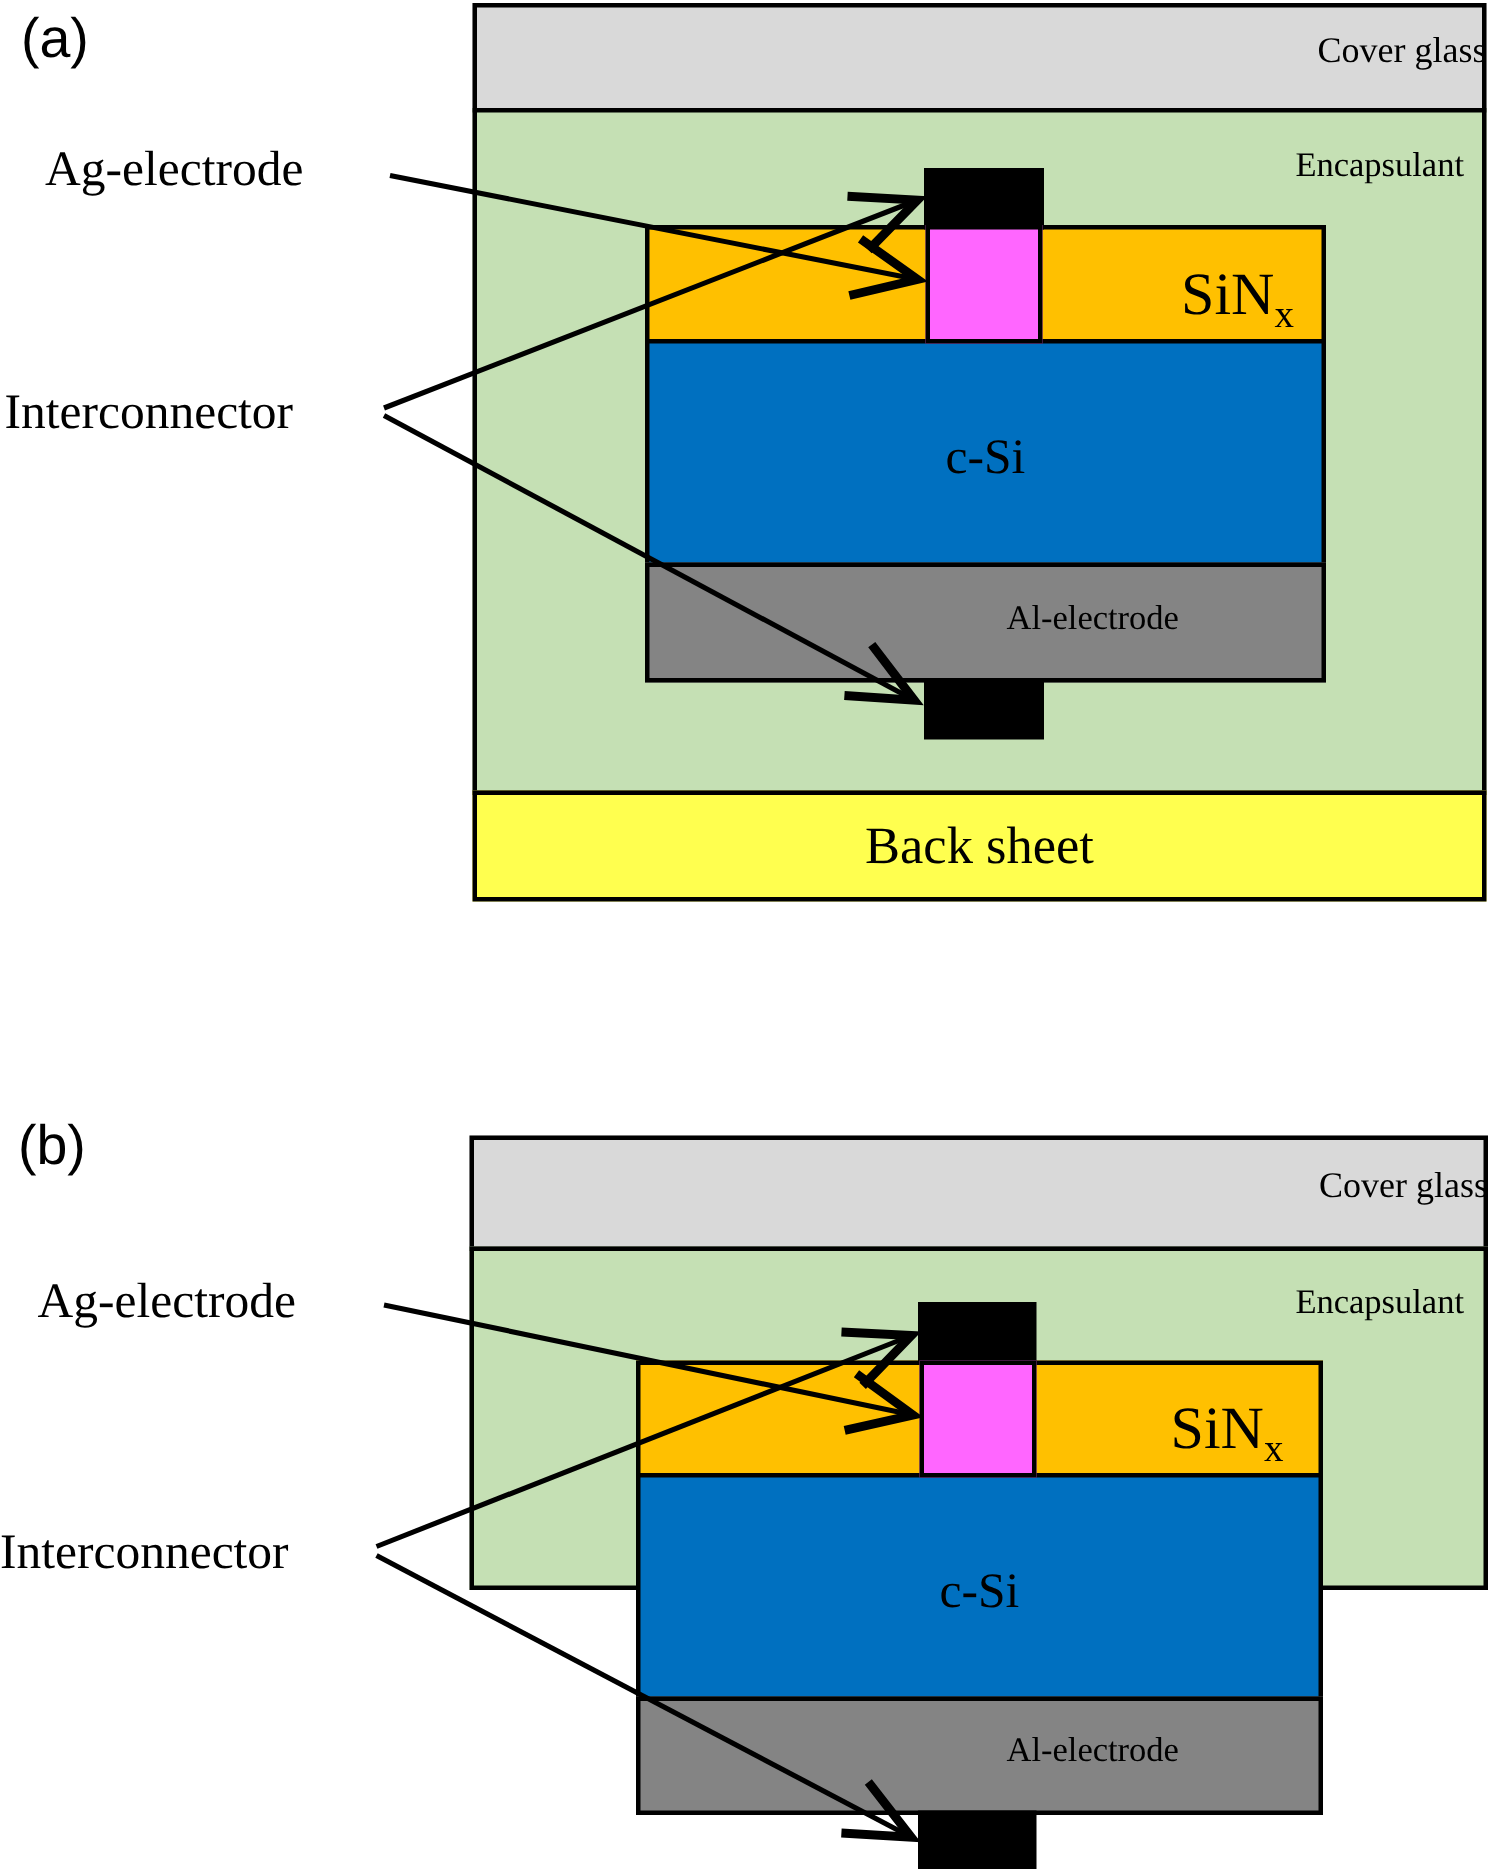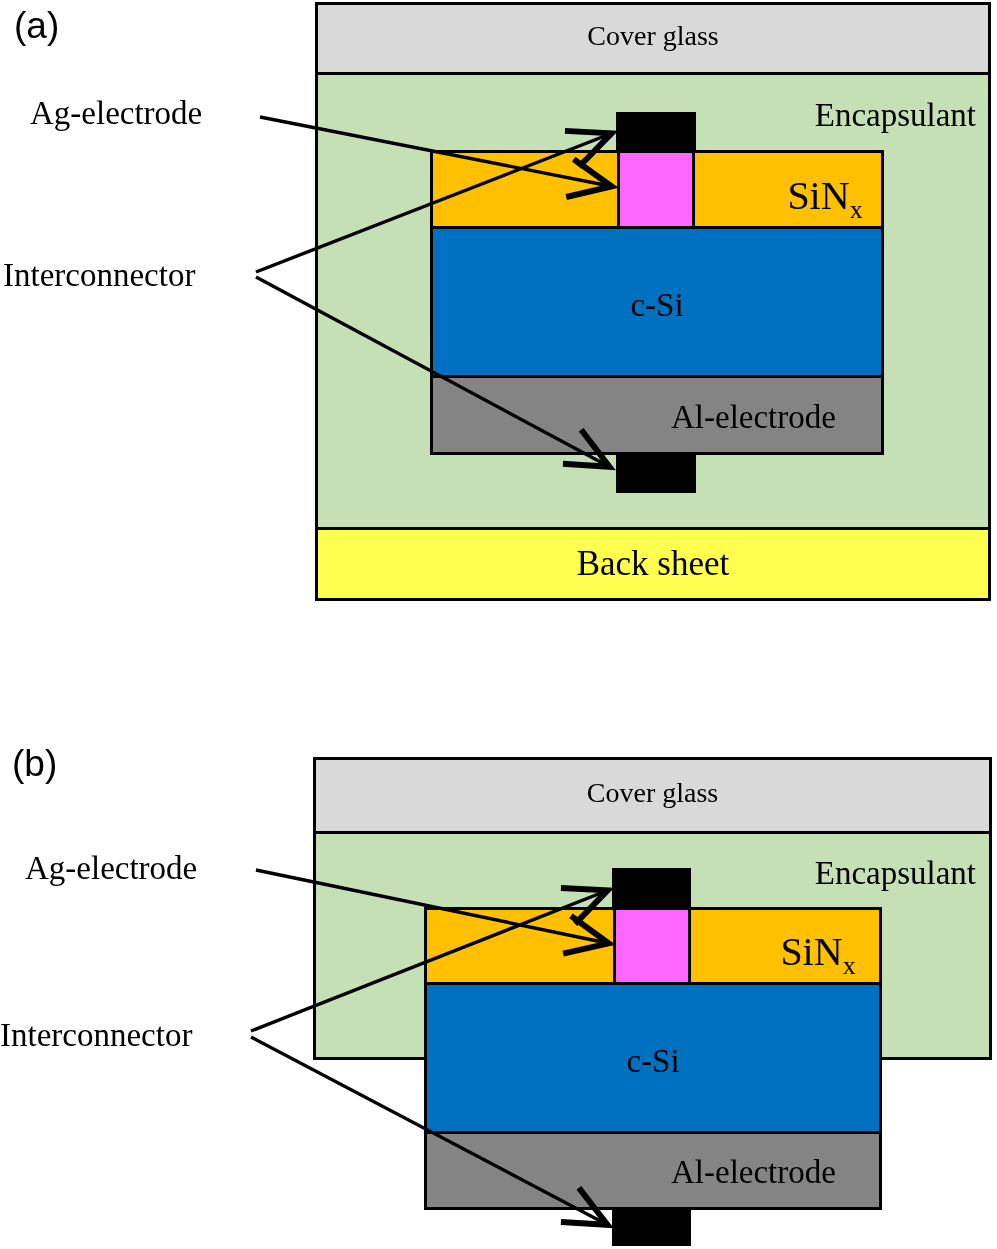--- a/index.html
+++ b/index.html
@@ -9,22 +9,22 @@
     background:#ffffff;
     font-family:"Liberation Serif","DejaVu Serif",serif;
     overflow:hidden;
   }
   .rect{position:absolute;box-sizing:border-box;border:3px solid #000;}
   .noborder{border:none;}
   .lbl{position:absolute;color:#000;white-space:nowrap;line-height:1.1;}
   .center{text-align:center;}
   .right{text-align:right;}
   .tag{font-family:"Liberation Sans","DejaVu Sans",sans-serif;font-size:37px;}
-  .f34{font-size:28px;}
-  .f31{font-size:33px;}
+  .f34{font-size:24px;text-align:right;}
+  .f31{font-size:23px;}
   .f33{font-size:33px;}
   .f30{font-size:40px;}
   .f35{font-size:35px;}
   sub{font-size:0.65em;}
   svg.overlay{position:absolute;left:0;top:0;pointer-events:none;}
 </style>
 </head>
 <body>
 
 <div class="canvas">

